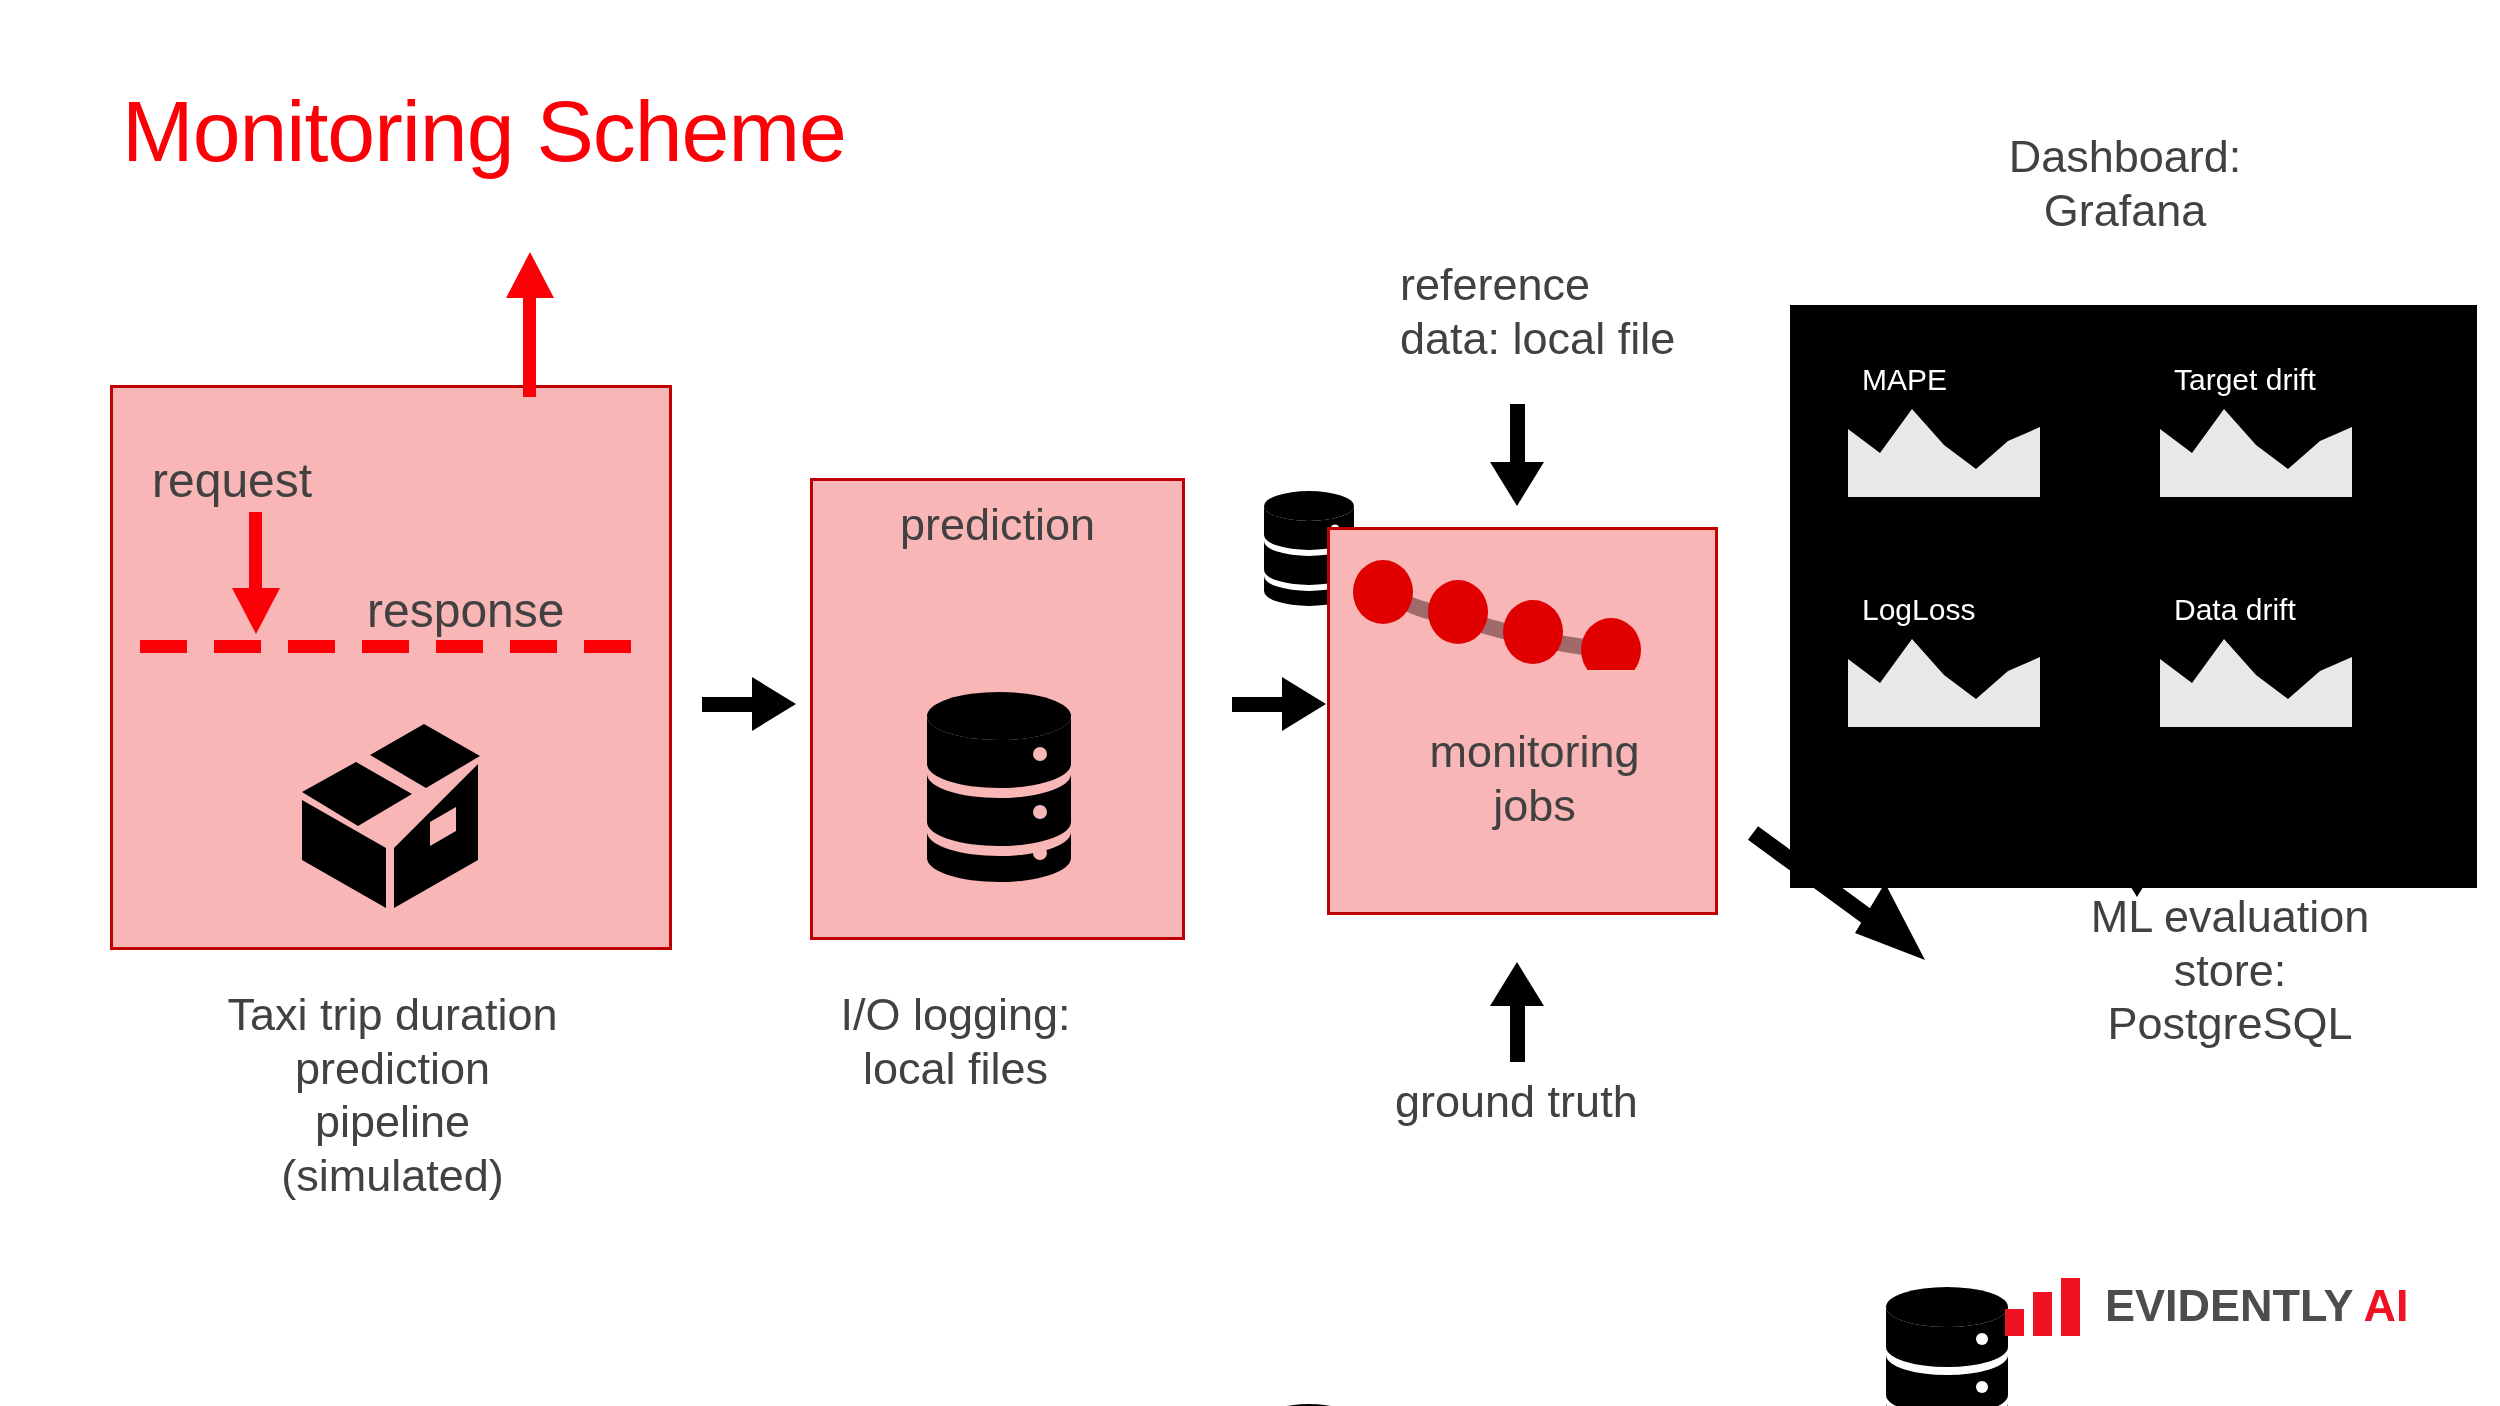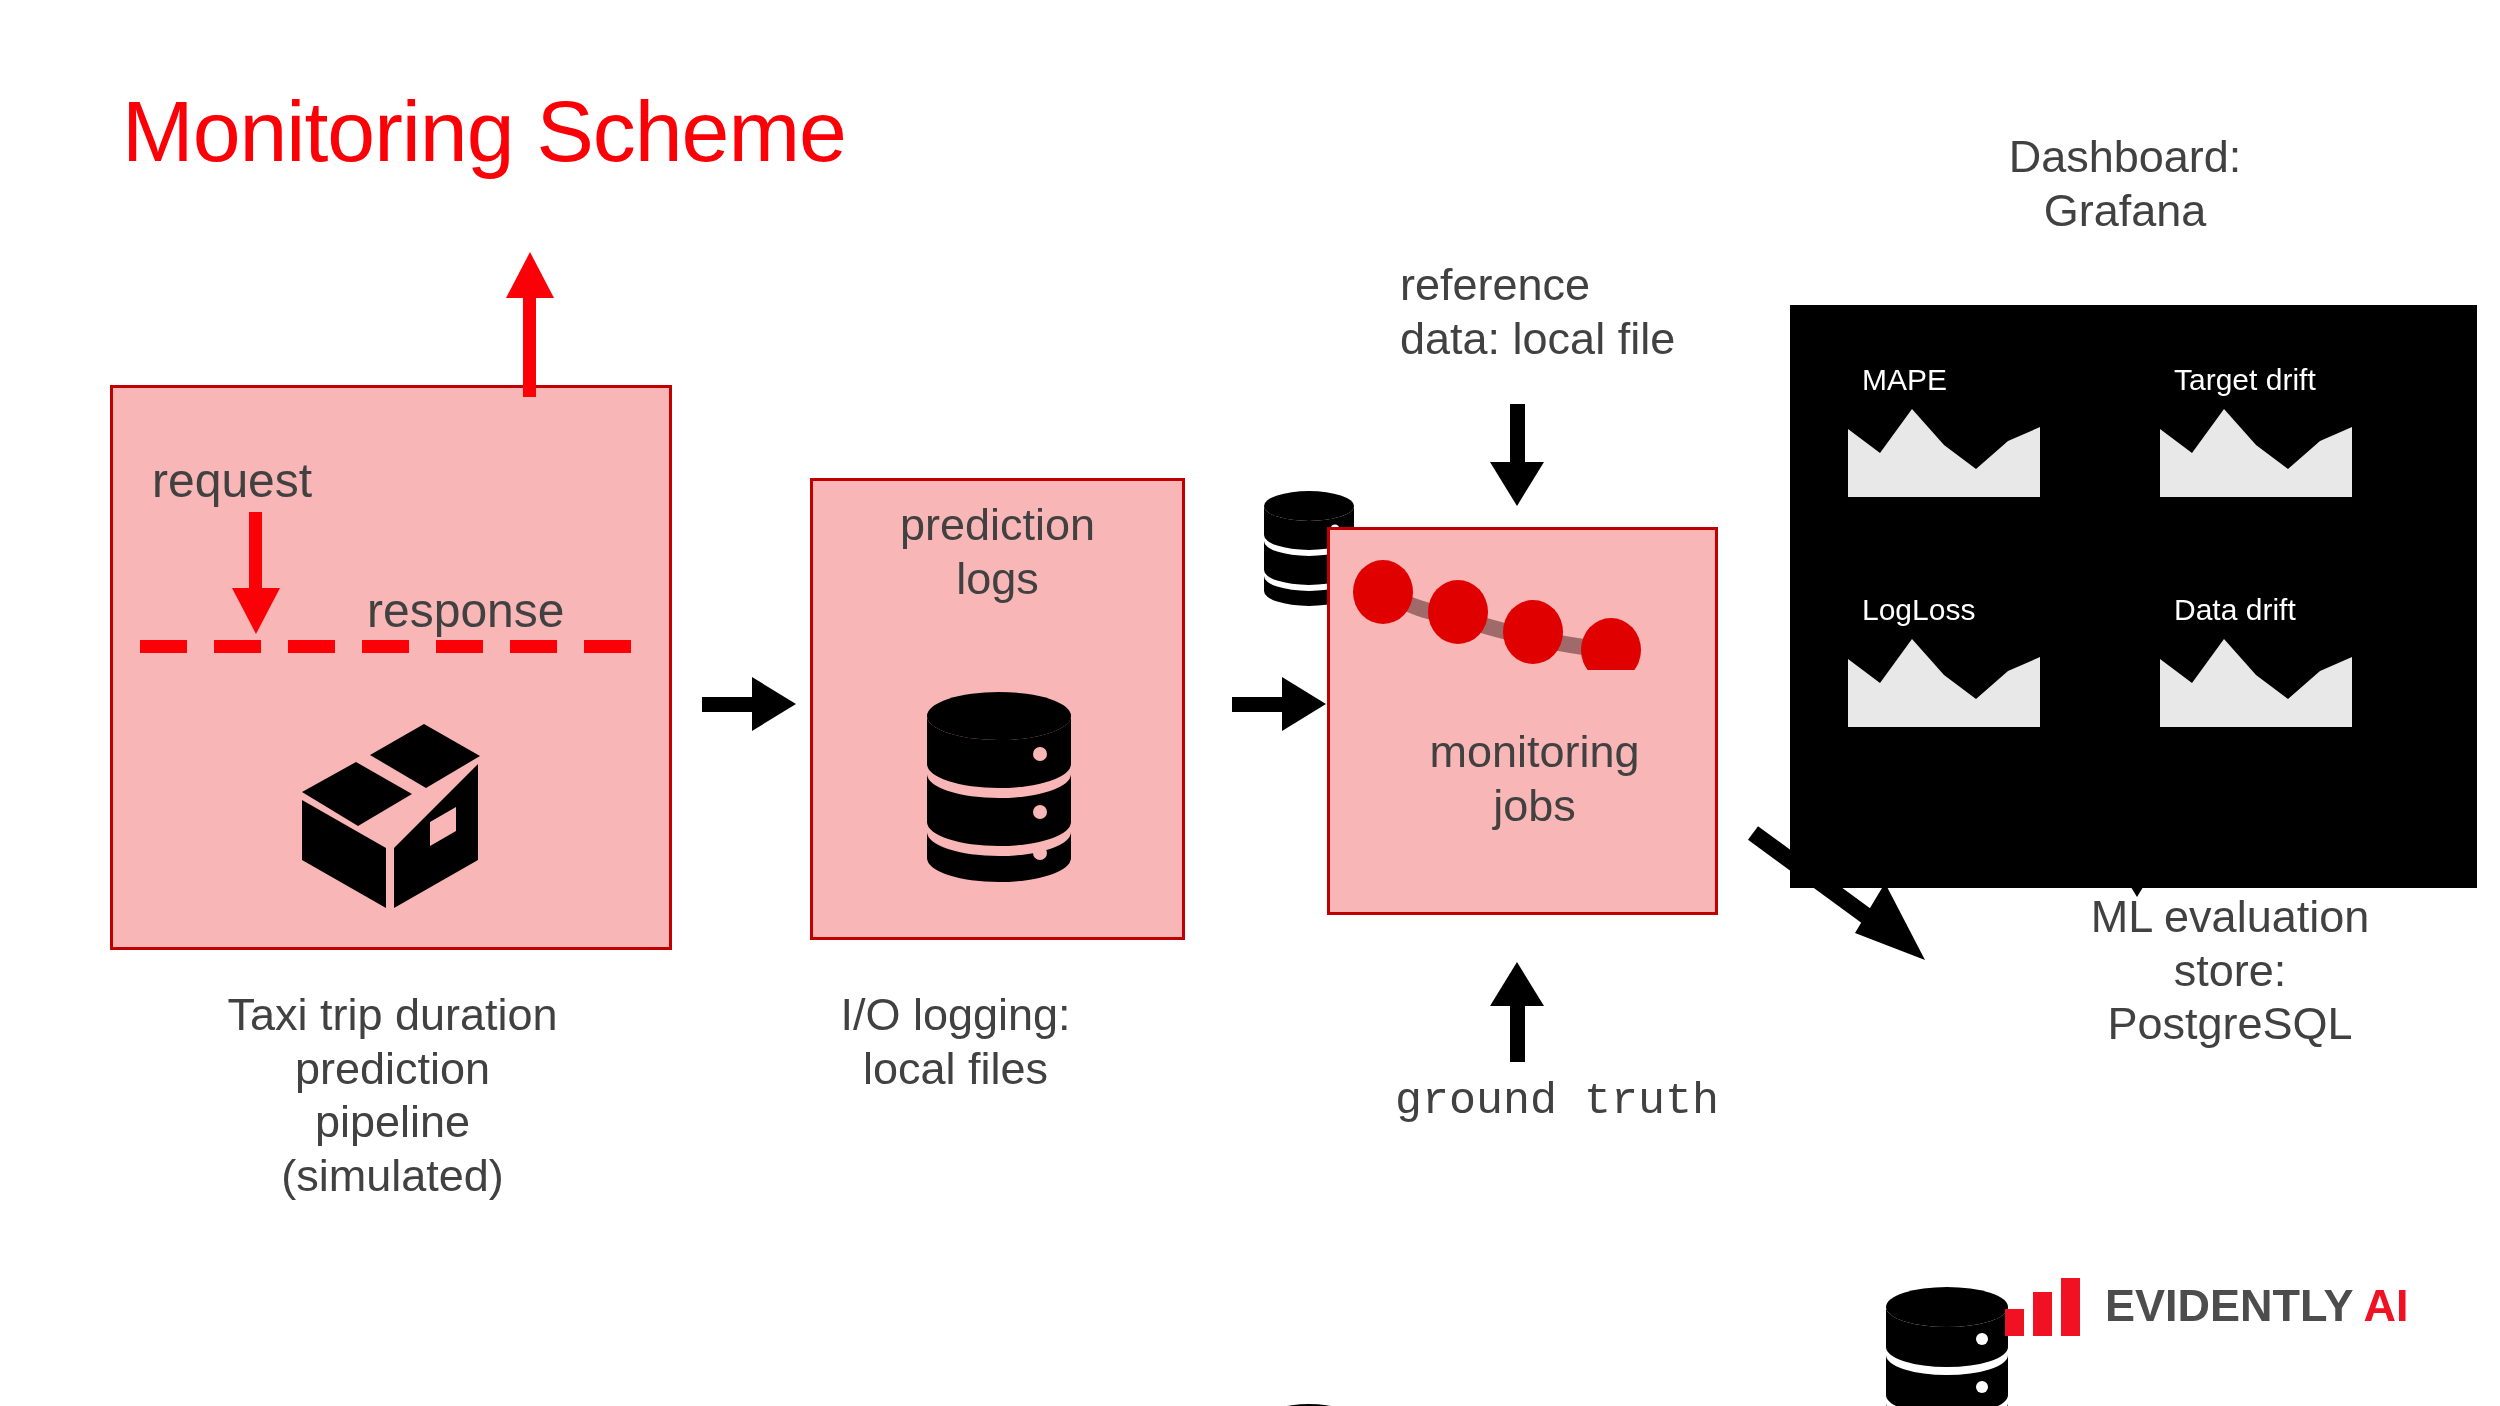--- a/index.html
+++ b/index.html
@@ -21,21 +21,21 @@
 
   
   .caption{color:#414141;font-size:45px;line-height:1.19;text-align:center;}
   .labeltext{color:#414141;font-size:45px;line-height:1.19;}
 
   #pipeline-caption{left:85px;top:988px;width:615px;}
   #predlogs-caption{left:748px;top:988px;width:415px;}
   #grafana-caption{left:1900px;top:130px;width:450px;}
   #mlstore-caption{left:2010px;top:890px;width:440px;}
   #refdata-label{left:1400px;top:258px;width:380px;text-align:left;}
-  #groundtruth-label{left:1395px;top:1075px;width:400px;text-align:left;font-family:Liberation Mono, monospace;}
+  #groundtruth-label{left:1395px;top:1075px;width:400px;text-align:left;}
 
   
   #request-label{left:152px;top:452px;font-size:48px;}
   #response-label{left:367px;top:582px;font-size:48px;}
 
   
   .redline{background:#fb0007;}
   #request-arrow-shaft{left:249px;top:512px;width:13px;height:80px;}
   #request-arrow-head{left:232px;top:588px;width:0;height:0;
        border-left:24px solid transparent;border-right:24px solid transparent;
@@ -150,21 +150,20 @@
     <div>pipeline</div>
     <div>(simulated)</div>
   </div>
 
   <div class="abs blkshaft" id="arrow1-shaft"></div>
   <div class="abs blkhead-r" id="arrow1-head"></div>
 
   <div class="abs pinkbox" id="predlogs-box"></div>
   <div class="abs caption" style="left:810px;top:498px;width:375px;">
     <div>prediction</div>
-    <div>logs</div>
   </div>
   <div class="abs dbicon" id="predlogs-db">
     <svg viewBox="0 0 148 195">
       <g fill="#000">
         <ellipse cx="74" cy="26" rx="72" ry="24"></ellipse>
         <path d="M2,26 L2,74 A72,24 0 0 0 146,74 L146,26 A72,24 0 0 1 2,26 Z"></path>
         <path d="M2,84 L2,132 A72,24 0 0 0 146,132 L146,84 A72,24 0 0 1 2,84 Z"></path>
         <path d="M2,142 L2,168 A72,24 0 0 0 146,168 L146,142 A72,24 0 0 1 2,142 Z"></path>
       </g>
       <circle cx="115" cy="64" r="7" fill="#f9b6b6"></circle>

